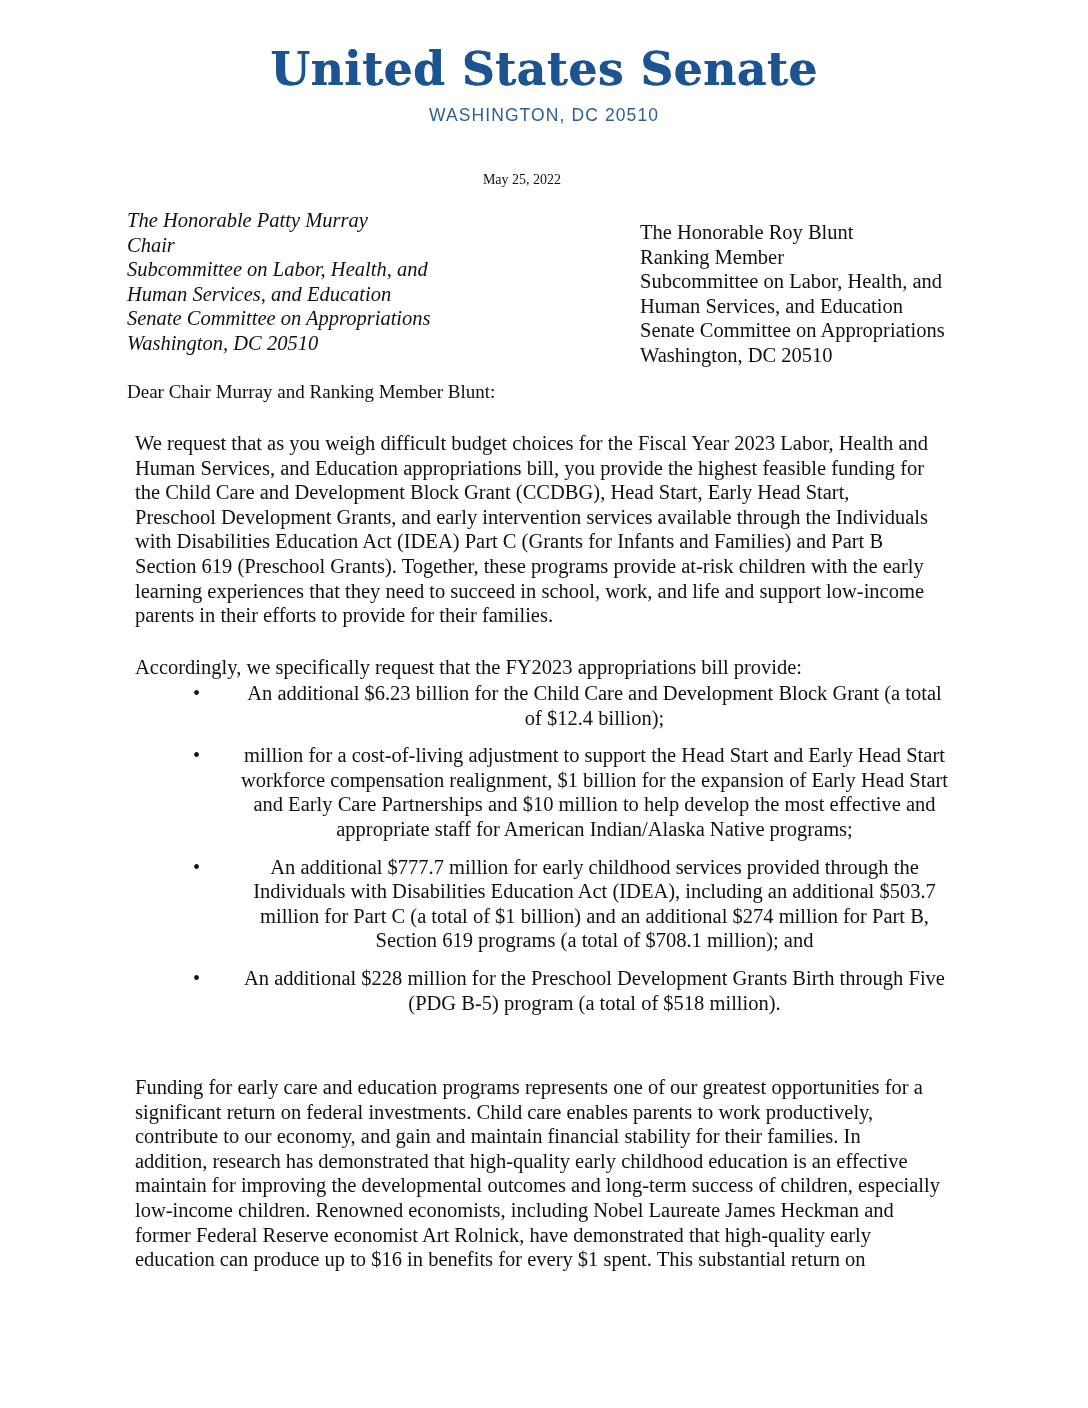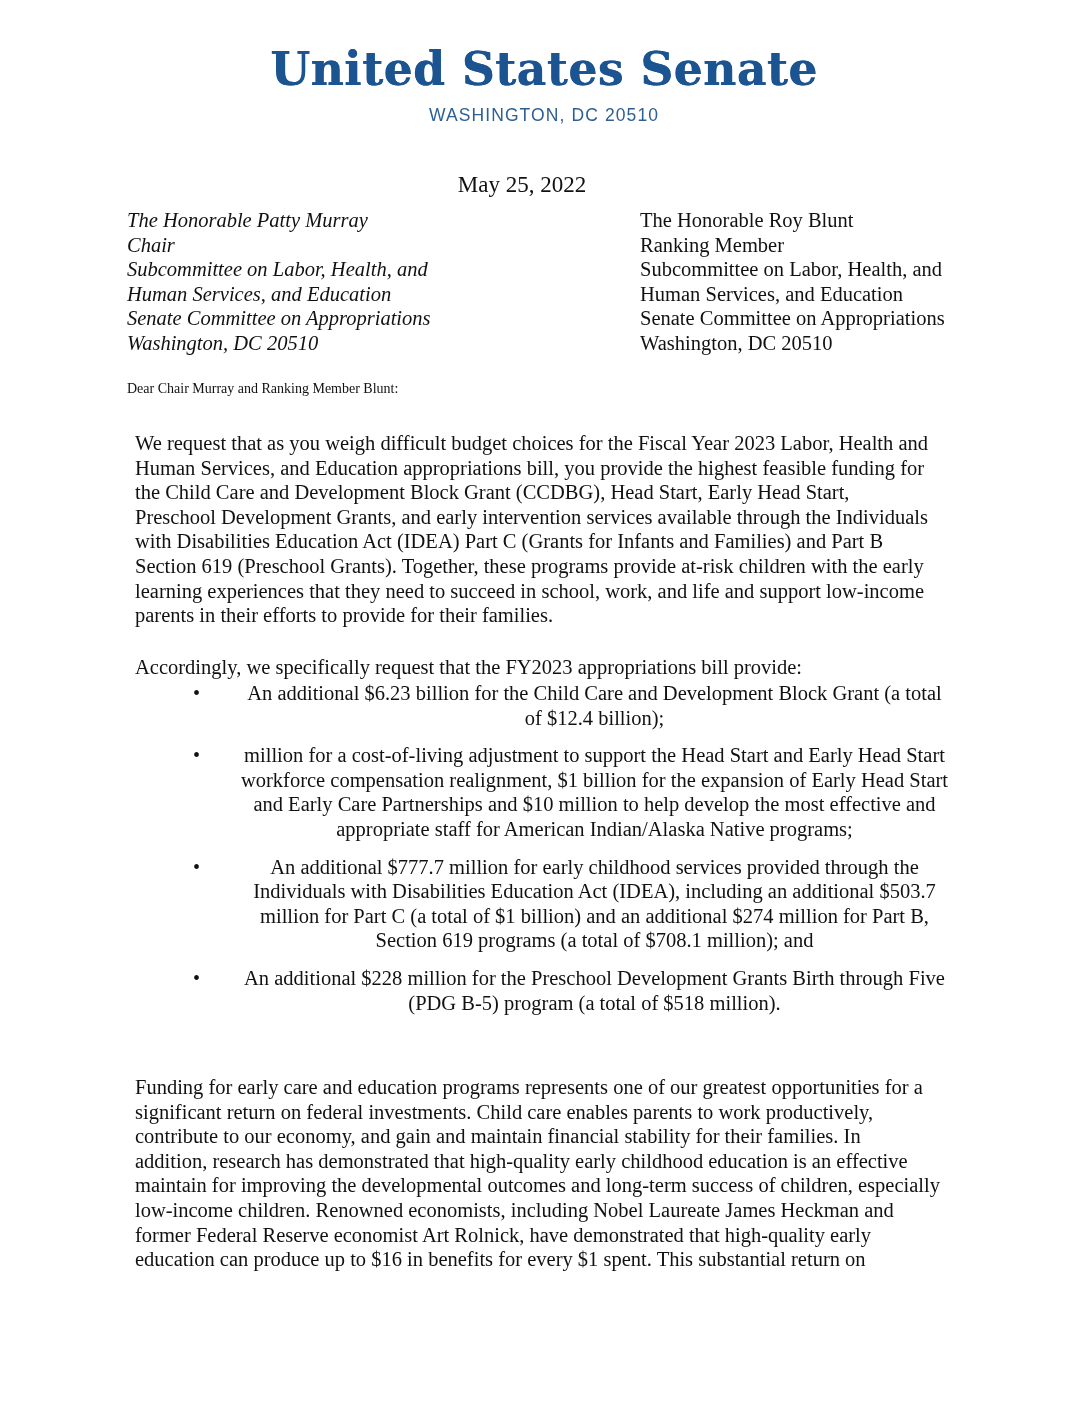--- a/index.html
+++ b/index.html
@@ -56,45 +56,45 @@
     top: 0;
     width: 840px;
   }
 
   .date-line {
     position: absolute;
     left: 0;
     top: 172px;
     width: 840px;
     text-align: center;
-    font-size: 23px;
+    font-size: 14px;
     padding-right: 50px;
     box-sizing: border-box;
   }
 
   .addresses {
     position: absolute;
     left: 0;
     top: 208px;
     width: 840px;
     display: flex;
   }
   .addr-col {
     font-size: 20.5px;
     line-height: 24.6px;
   }
   .addr-col.left  { width: 513px; font-style: italic; }
-  .addr-col.right { width: 327px; }
+  .addr-col.right { width: 327px; margin-top: 12px; }
   .addr-col div { white-space: nowrap; }
 
   .salutation {
     position: absolute;
     left: 0;
     top: 381px;
-    font-size: 14px;
+    font-size: 19px;
   }
 
   .para {
     position: absolute;
     left: 0;
     width: 840px;
     font-size: 20.5px;
     line-height: 24.6px;
     margin-left: 8px;
   }

